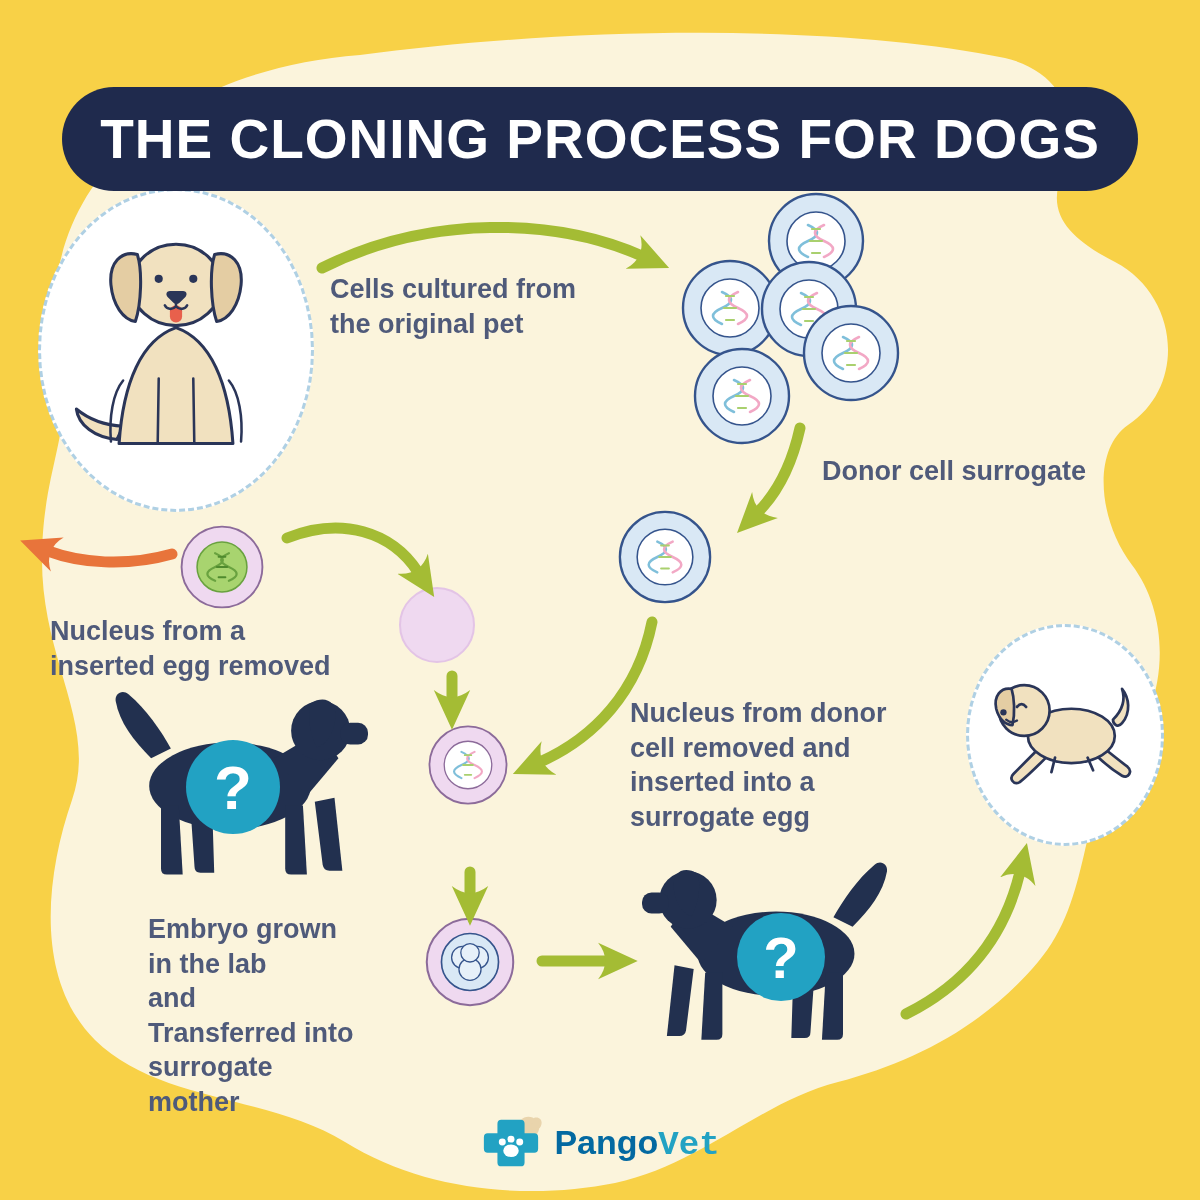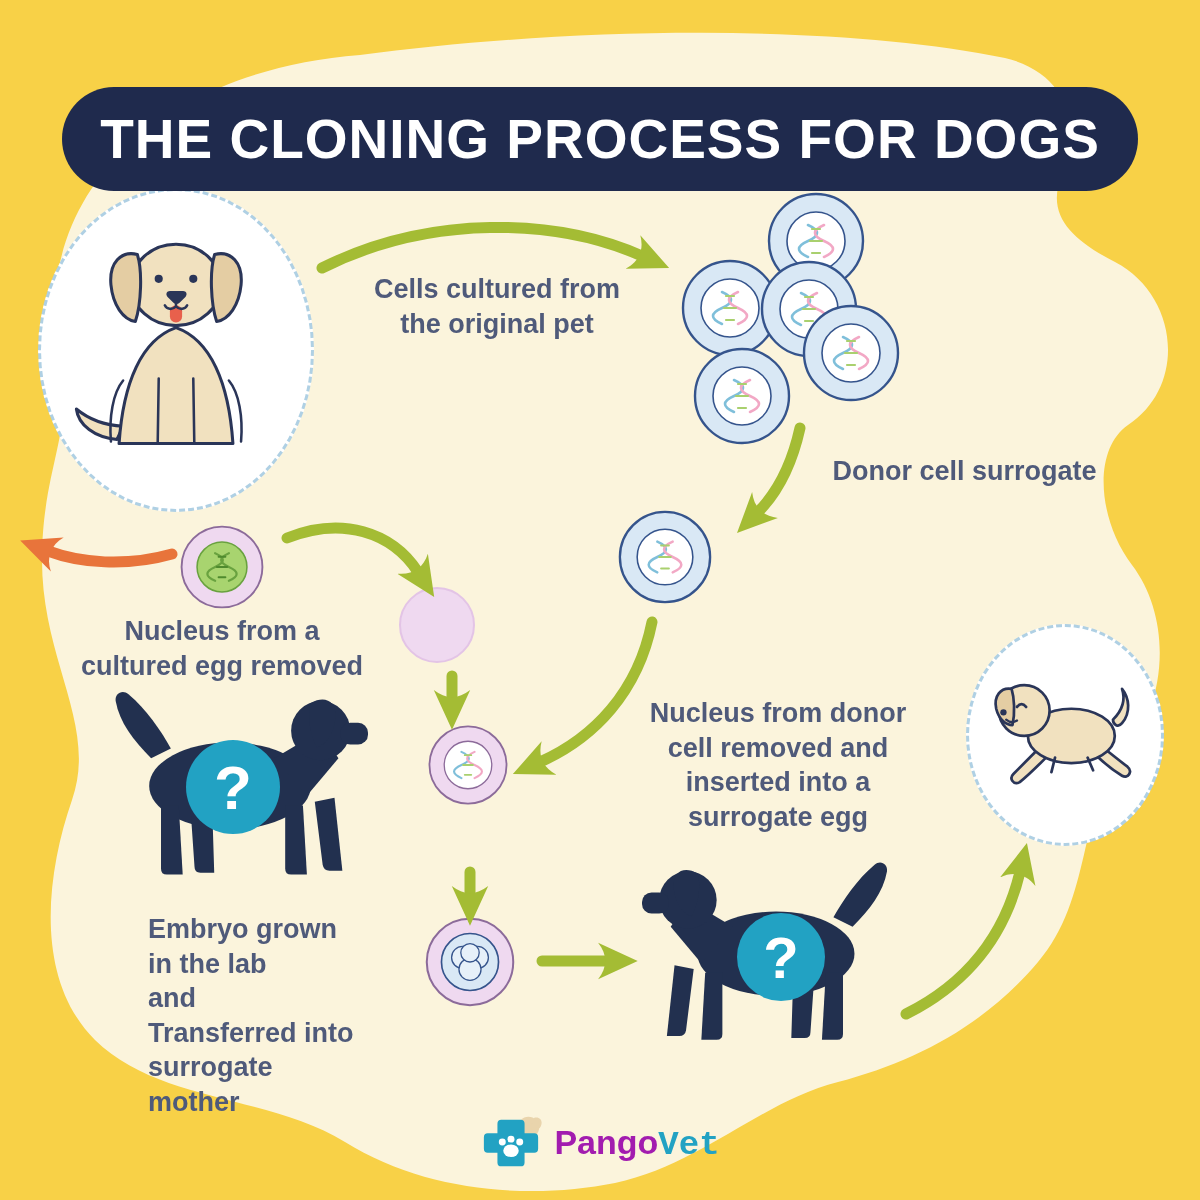--- a/index.html
+++ b/index.html
@@ -22,21 +22,21 @@
   }
   .dashed-ellipse{
     background:#FFFFFF;border:3px dashed #AFD0E4;border-radius:50%;
     z-index:2;display:flex;align-items:center;justify-content:center;
   }
   .pet-ellipse{left:38px;top:188px;width:270px;height:318px;}
   .puppy-ellipse{left:966px;top:624px;width:192px;height:216px;}
   .arrows-layer{left:0;top:0;z-index:5;pointer-events:none;}
   .step-text{
     z-index:6;white-space:pre-line;color:#4F5A7A;font-weight:bold;
-    font-size:27px;line-height:1.28;text-align:center;
+    font-size:27px;line-height:1.28;text-align:left;
   }
   .txt-cells{left:330px;top:272px;width:334px;}
   .txt-donor{left:822px;top:454px;width:285px;}
   .txt-nucleus-surrogate{left:50px;top:614px;width:344px;}
   .txt-nucleus-donor{left:630px;top:696px;width:296px;}
   .txt-embryo{left:148px;top:912px;width:260px;text-align:left;}
   .cell{z-index:4;}
   .cluster-svg{left:668px;top:186px;}
   .donor-cell{left:617px;top:509px;}
   .egg-green{left:179px;top:524px;}
@@ -54,21 +54,21 @@
     display:flex;align-items:center;justify-content:center;
     color:#FFFFFF;font-weight:800;
   }
   .badge1{left:186px;top:740px;width:94px;height:94px;font-size:62px;}
   .badge2{left:737px;top:913px;width:88px;height:88px;font-size:58px;}
   .logo-row{
     left:0;top:1112px;width:1200px;z-index:6;
     display:flex;align-items:center;justify-content:center;gap:12px;
   }
   .logo-text{font-size:34px;font-weight:800;}
-  .logo-text .p1{color:#a21caf;}
+  .logo-text .p1{color:#0369a1;}
   .logo-text .p2{color:#22A2C3;font-family:Liberation Mono, monospace;}
 </style>
 </head>
 <body>
 
 <svg width="0" height="0" style="position:absolute" aria-hidden="true">
   <defs>
     <g id="sym-dna">
       <path d="M12,3 Q30,11 12,19 Q-6,27 12,35" fill="none" stroke="#7FBFDA" stroke-width="2.6" stroke-linecap="round"></path>
       <path d="M28,3 Q10,11 28,19 Q46,27 28,35" fill="none" stroke="#F2A8C5" stroke-width="2.6" stroke-linecap="round"></path>
@@ -239,21 +239,21 @@
     <path d="M470,872 L470,896" stroke="#A4BC34" stroke-width="11" marker-end="url(#ah-green)"></path>
     <path d="M542,961 L608,961" stroke="#A4BC34" stroke-width="11" marker-end="url(#ah-green)"></path>
     <path d="M906,1014 C978,978 1008,922 1020,872" stroke="#A4BC34" stroke-width="11" marker-end="url(#ah-green)"></path>
   </g>
 </svg>
 
 <div class="abs step-text txt-cells">Cells cultured from
 the original pet</div>
 <div class="abs step-text txt-donor">Donor cell surrogate</div>
 <div class="abs step-text txt-nucleus-surrogate">Nucleus from a
-cultured egg removed</div>
+inserted egg removed</div>
 <div class="abs step-text txt-nucleus-donor">Nucleus from donor
 cell removed and
 inserted into a
 surrogate egg</div>
 <div class="abs step-text txt-embryo">Embryo grown
 in the lab
 and
 Transferred into
 surrogate
 mother</div>

